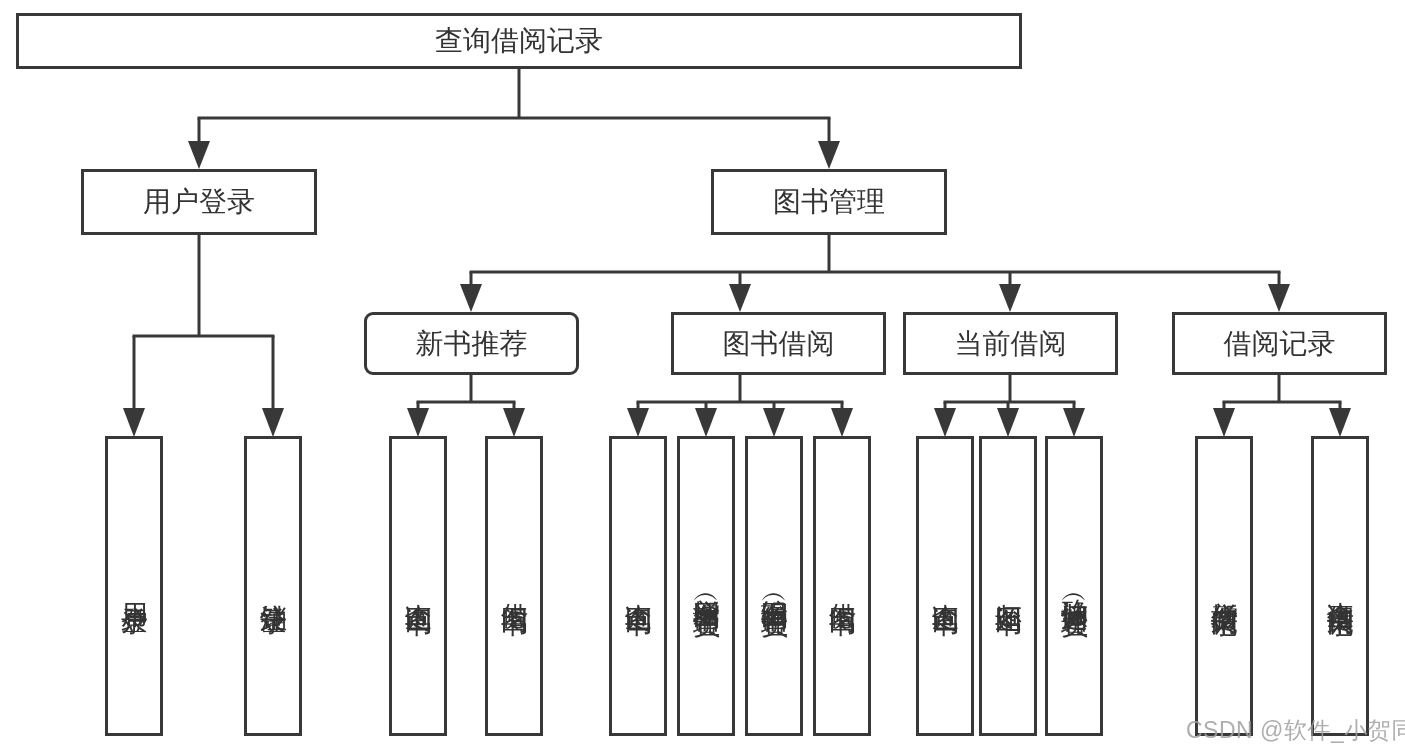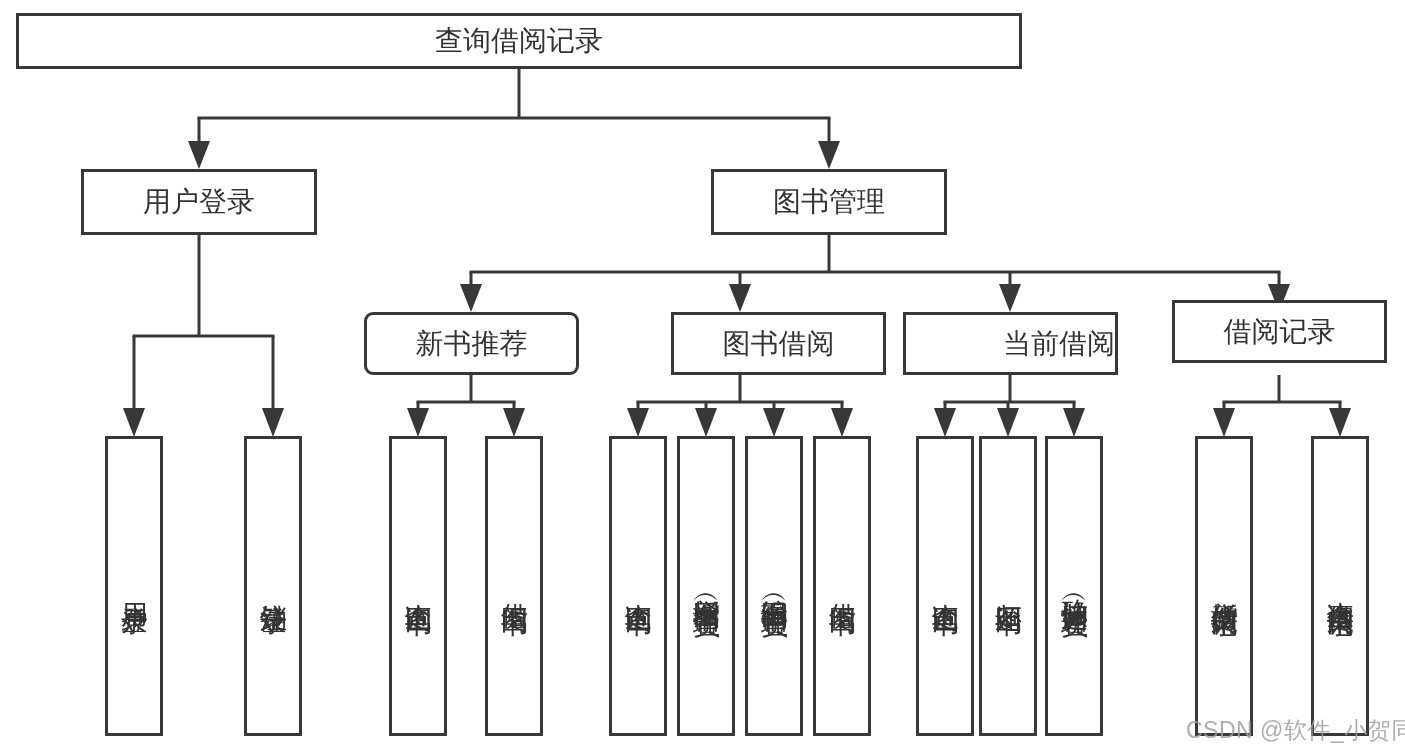--- a/index.html
+++ b/index.html
@@ -32,22 +32,22 @@
     letter-spacing:2px;
   }
   
   .n-root{left:16px;top:13px;width:1006px;height:56px;}
   
   .n-login{left:81px;top:169px;width:236px;height:66px;}
   .n-mgmt{left:711px;top:169px;width:236px;height:66px;align-items:center;}
   
   .n-newbook{left:364px;top:312px;width:215px;height:63px;border-radius:9px;}
   .n-borrowing{left:633px;top:312px;width:215px;height:63px;margin-left:38px;}
-  .n-current{left:903px;top:312px;width:215px;height:63px;justify-content:flex-end;}
-  .n-record{left:1172px;top:300px;width:215px;height:63px;}
+  .n-current{left:903px;top:312px;width:215px;height:63px;}
+  .n-record{left:1172px;top:312px;width:215px;height:63px;}
   
   .leaf{top:436px;width:58px;height:300px;}
   .l-userlogin{left:105px;}
   .l-logout{left:244px;}
   .l-nb-query{left:389px;}
   .l-nb-borrow{left:485px;}
   .l-bb-query{left:609px;}
   .l-bb-add{left:677px;}
   .l-bb-edit{left:745px;}
   .l-bb-borrow{left:813px;}

